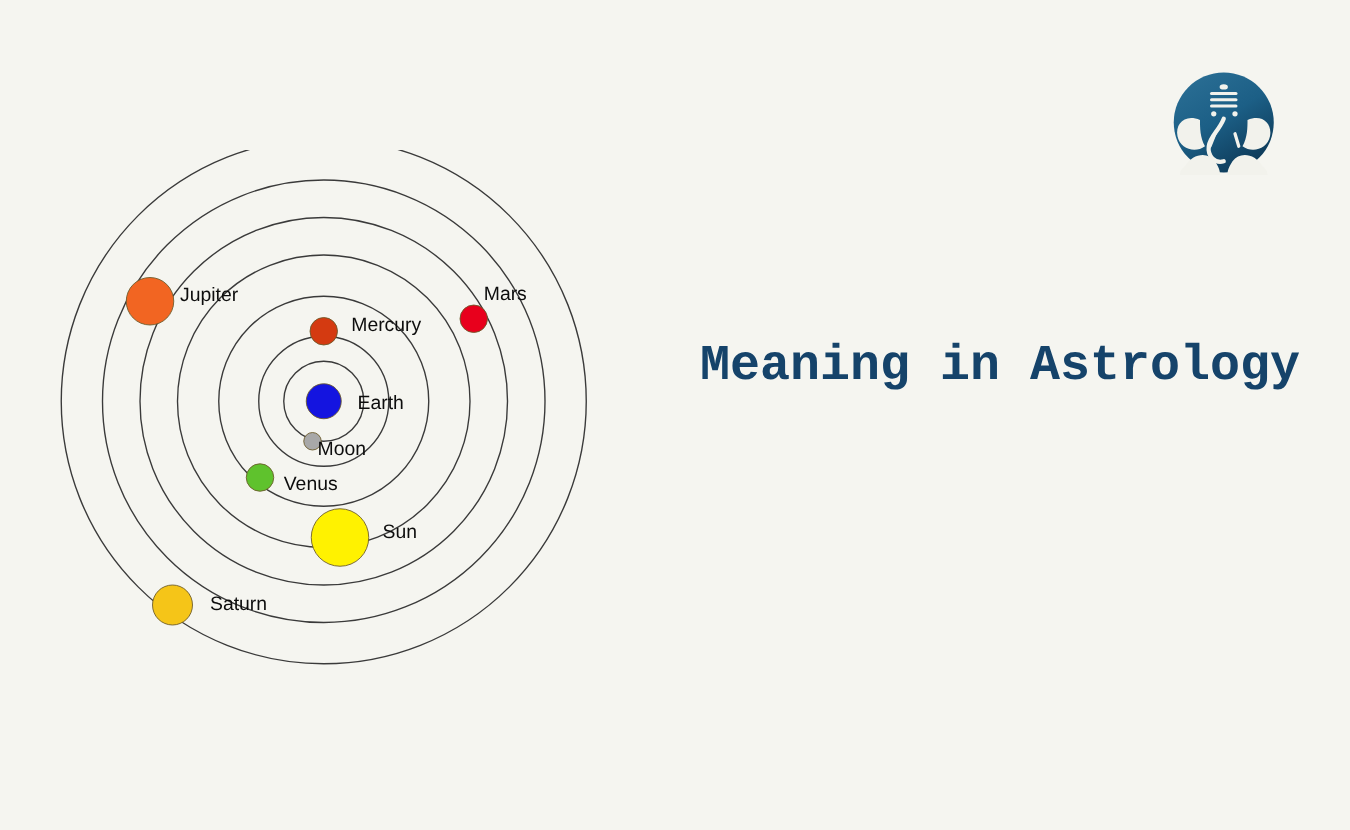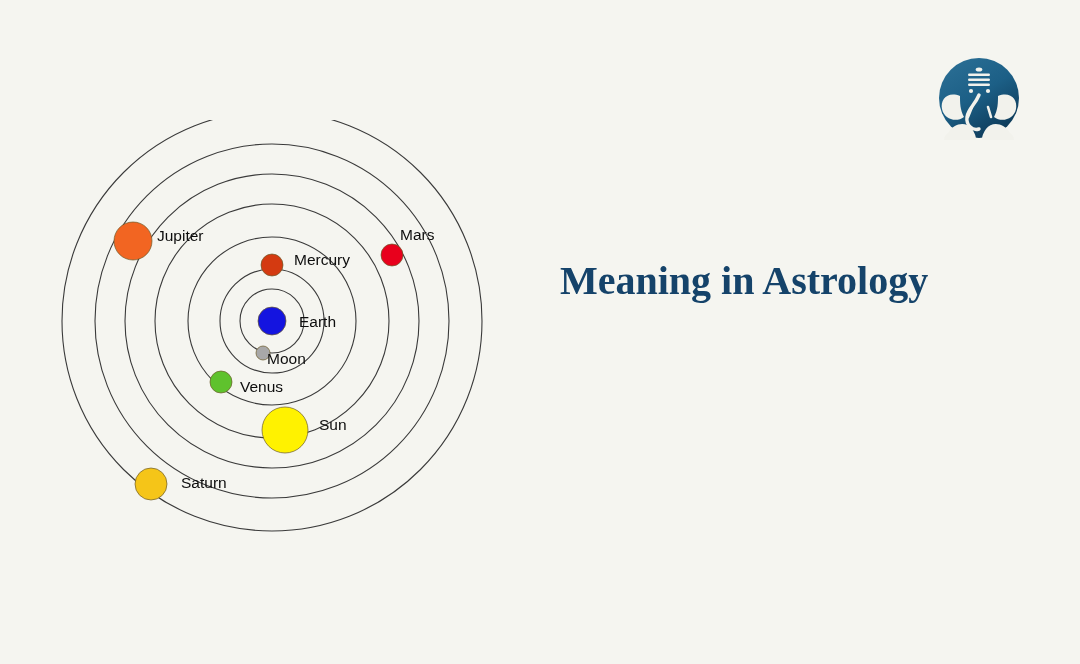--- a/index.html
+++ b/index.html
@@ -26,21 +26,21 @@
     position: absolute;
     left: 938px;
     top: 55px;
     width: 82px;
     height: 85px;
   }
 
   
   #diagram {
     position: absolute;
-    left: 49px;
+    left: 36px;
     top: 120px;
     width: 460px;
     height: 440px;
   }
 
   
   #text-block {
     position: absolute;
     left: 560px;
     top: 243px;
@@ -50,27 +50,27 @@
     font-family: "Liberation Sans", sans-serif;
     font-size: 76px;
     font-weight: bold;
     letter-spacing: 1px;
     line-height: 0.95;
     color: #f01818;
     margin: 0;
     white-space: nowrap;
   }
   #subtitle {
-    font-family: Liberation Serif, serif;
+    font-family: Liberation Mono, monospace;
     font-size: 40px;
     font-weight: bold;
     letter-spacing: 0px;
     line-height: 1.1;
     color: #15436a;
-    margin: 16px 0 0 0;
+    margin: 29px 0 0 0;
     white-space: nowrap;
   }
 
   .orbit {
     fill: none;
     stroke: #3a3a3a;
     stroke-width: 1.1;
   }
   .body-label {
     font-family: "Liberation Sans", sans-serif;

